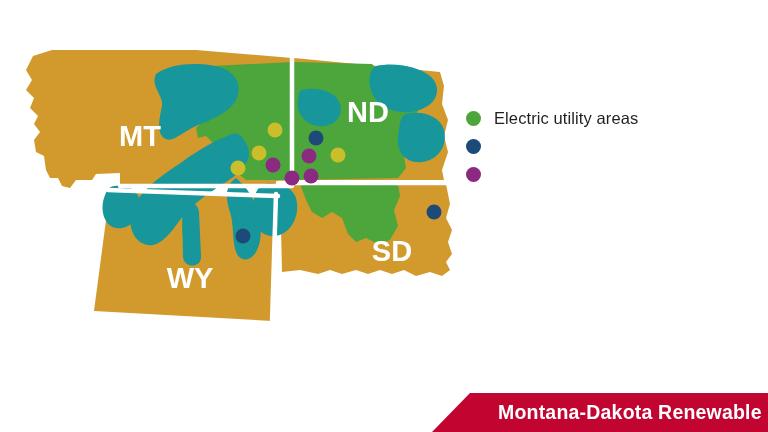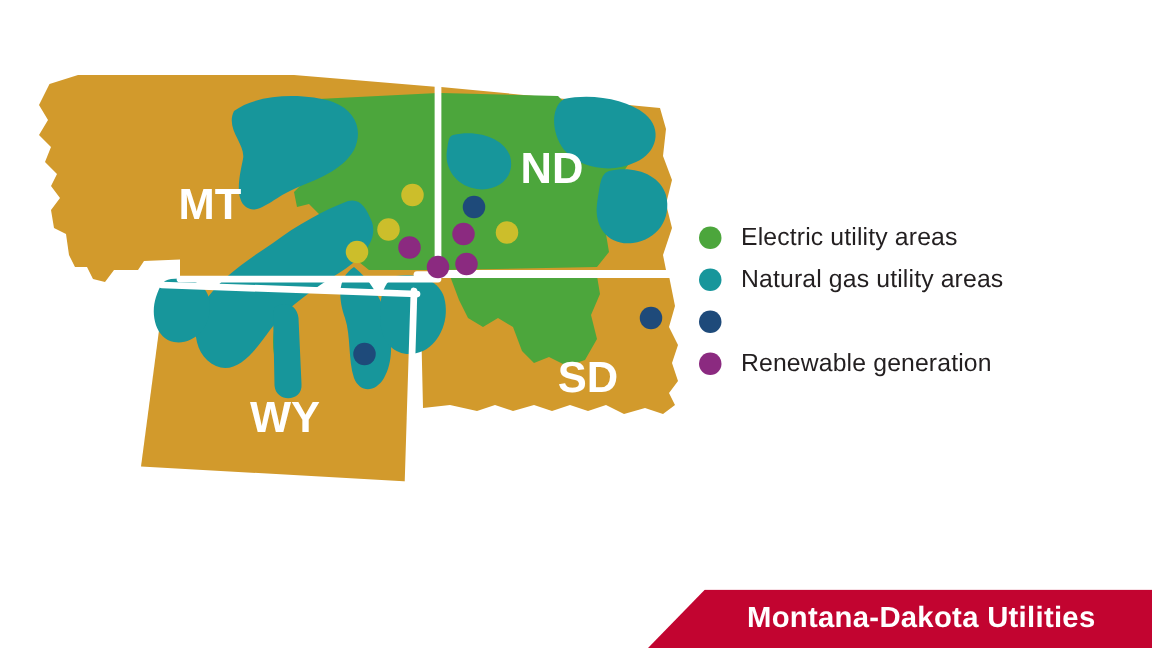--- a/index.html
+++ b/index.html
@@ -16,21 +16,21 @@
   #map-svg{display:block;width:470px;height:330px;}
 
   .state-label{
     font-family:"Liberation Sans","DejaVu Sans",sans-serif;
     font-weight:bold;fill:#ffffff;
     paint-order:stroke;
   }
 
   
   #legend{
-    position:absolute;left:466px;top:104px;width:300px;margin-top:40px;
+    position:absolute;left:466px;top:104px;width:300px;
   }
   .legend-row{
     display:flex;align-items:center;
     height:28px;
   }
   .legend-dot{
     width:15px;height:15px;border-radius:50%;
     flex:0 0 15px;margin-right:13px;
   }
   .legend-label{
@@ -164,35 +164,30 @@
     </svg>
   </div>
 
   <div id="legend">
 
     <div class="legend-row">
       <span class="legend-dot" style="background:#4ca63c"></span>
       <span class="legend-label">Electric utility areas</span>
     </div>
 
-    <div class="legend-row">
-      <span class="legend-dot" style="background:#17969b"></span>
-      <span class="legend-label">Natural gas utility areas</span>
-    </div>
 
 
     <div class="legend-row">
       <span class="legend-dot" style="background:#1e4a7a"></span>
     </div>
 
     <div class="legend-row">
       <span class="legend-dot" style="background:#8b2a80"></span>
-      <span class="legend-label">Renewable generation</span>
     </div>
 
   </div>
 
   <div id="footer-banner">
     <div id="footer-shape"></div>
-    <div id="footer-text">Montana-Dakota Utilities</div>
+    <div id="footer-text">Montana-Dakota Renewable</div>
   </div>
 
 </div>
 
 </body></html>

